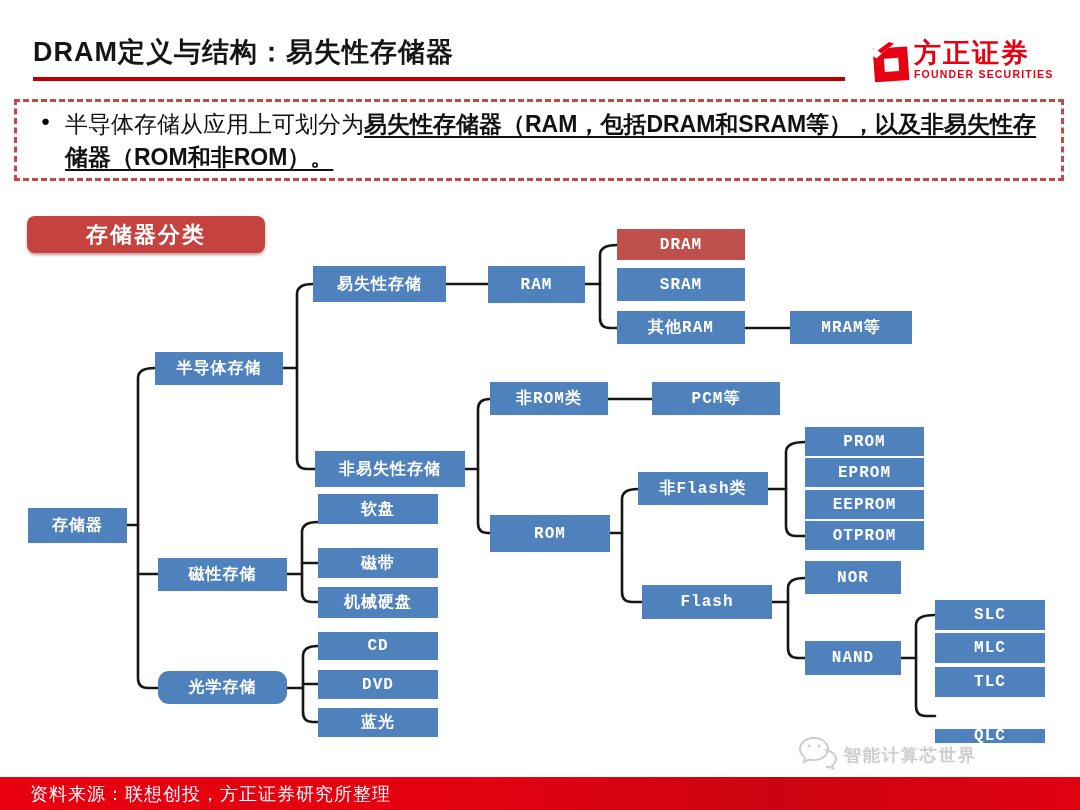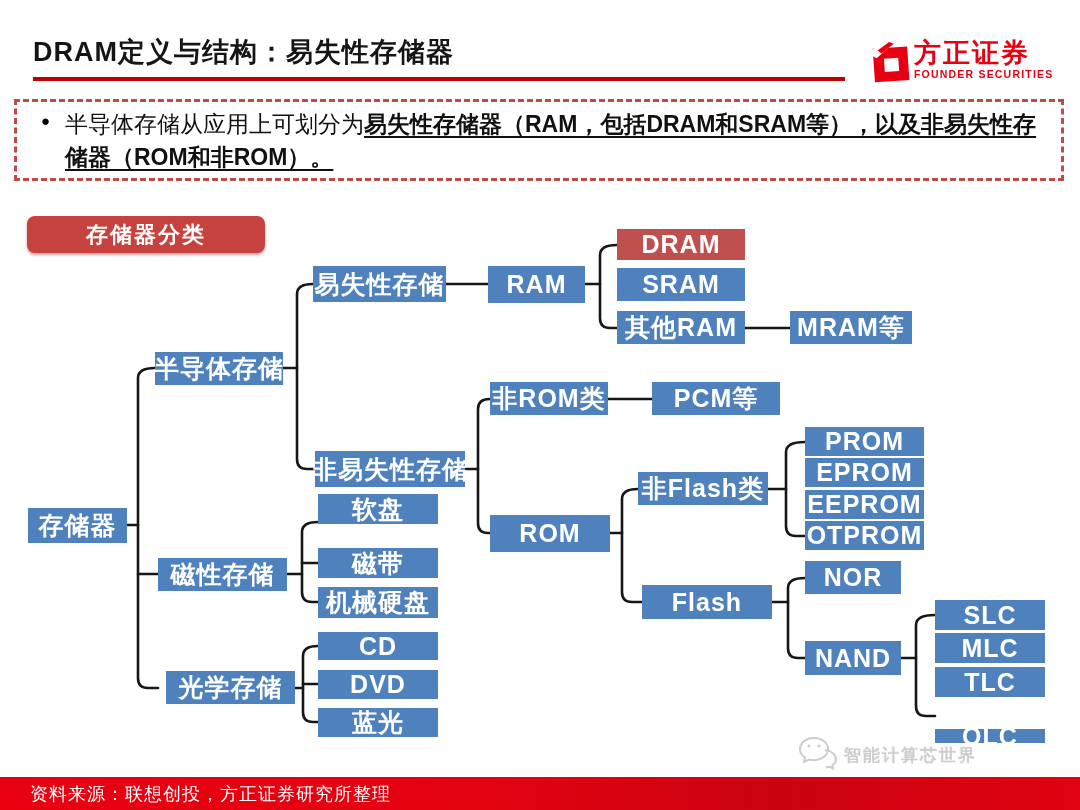--- a/index.html
+++ b/index.html
@@ -19,22 +19,22 @@
   .callout p{margin:0;position:absolute;left:48px;top:6px;width:985px;
              font-size:23px;line-height:33px;color:#111;}
   .callout .em{font-weight:bold;text-decoration:underline;text-underline-offset:4px;}
 
   
   .diagram-label{position:absolute;left:27px;top:216px;width:238px;height:37px;border-radius:8px;
      background:#c5423e;box-shadow:0 2px 3px rgba(120,40,40,.45);color:#fff;font-size:22px;font-weight:bold;
      display:flex;align-items:center;justify-content:center;letter-spacing:2px;}
 
   
-  .node{position:absolute;background:#4f81bd;color:#fff;font-weight:bold;font-size:25px;
-        display:flex;align-items:center;justify-content:center;white-space:nowrap;letter-spacing:1px;}
+  .node{position:absolute;background:#4f81bd;color:#fff;font-weight:bold;font-size:16px;
+        display:flex;align-items:center;justify-content:center;white-space:nowrap;letter-spacing:1px;font-family:Liberation Mono, monospace;}
   .node.red{background:#c0504d;}
   .edges{position:absolute;left:0;top:0;}
 
   
   .watermark{position:absolute;left:798px;top:736px;display:flex;align-items:center;gap:6px;
      color:#cdcdcd;font-size:17px;font-weight:bold;letter-spacing:2px;
      text-shadow:1px 1px 0 #fff,-1px -1px 0 #f2f2f2;}
   .source-bar{position:absolute;left:0;top:777px;width:1080px;height:33px;
      background:linear-gradient(90deg,#e80010 0%,#e30210 45%,#cb0310 72%,#e00211 100%);
      display:flex;align-items:center;}
@@ -100,21 +100,21 @@
       <path d="M302,563 H318"></path>
       <path d="M287,688 H303"></path>
       <path d="M318,646 Q303,646 303,656 V712 Q303,722 313,722 H318"></path>
       <path d="M303,684 H318"></path>
     </g>
   </svg>
 
   <div class="node" style="left:28px;top:508px;width:99px;height:35px;">存储器</div>
   <div class="node" style="left:155px;top:352px;width:128px;height:33px;">半导体存储</div>
   <div class="node" style="left:158px;top:558px;width:129px;height:33px;">磁性存储</div>
-  <div class="node" style="left:166px;top:671px;width:129px;height:33px;">光学存储</div>
+  <div class="node" style="left:158px;top:671px;width:129px;height:33px;border-radius:11px;">光学存储</div>
   <div class="node" style="left:313px;top:266px;width:133px;height:36px;">易失性存储</div>
   <div class="node" style="left:315px;top:451px;width:150px;height:36px;">非易失性存储</div>
   <div class="node" style="left:488px;top:266px;width:97px;height:37px;">RAM</div>
   <div class="node red" style="left:617px;top:229px;width:128px;height:31px;">DRAM</div>
   <div class="node" style="left:617px;top:268px;width:128px;height:33px;">SRAM</div>
   <div class="node" style="left:617px;top:311px;width:128px;height:33px;">其他RAM</div>
   <div class="node" style="left:790px;top:311px;width:122px;height:33px;">MRAM等</div>
   <div class="node" style="left:490px;top:382px;width:118px;height:33px;">非ROM类</div>
   <div class="node" style="left:652px;top:382px;width:128px;height:33px;">PCM等</div>
   <div class="node" style="left:490px;top:515px;width:120px;height:37px;">ROM</div>

